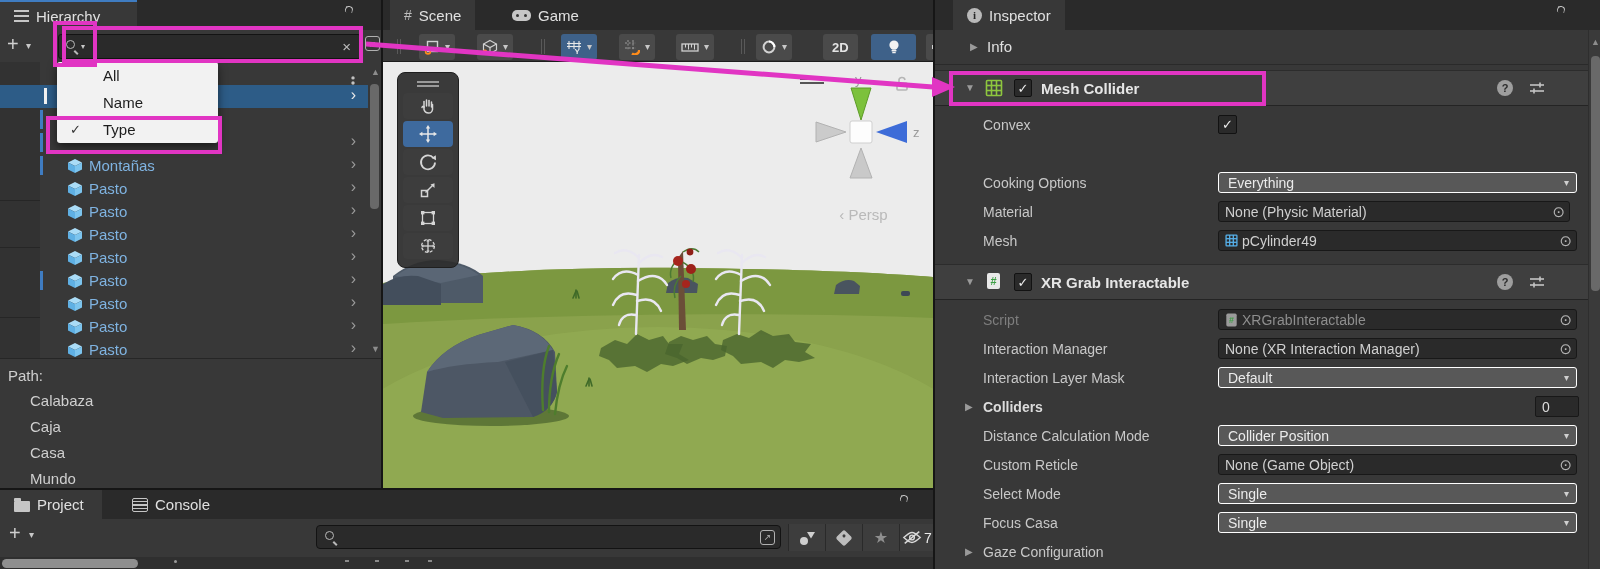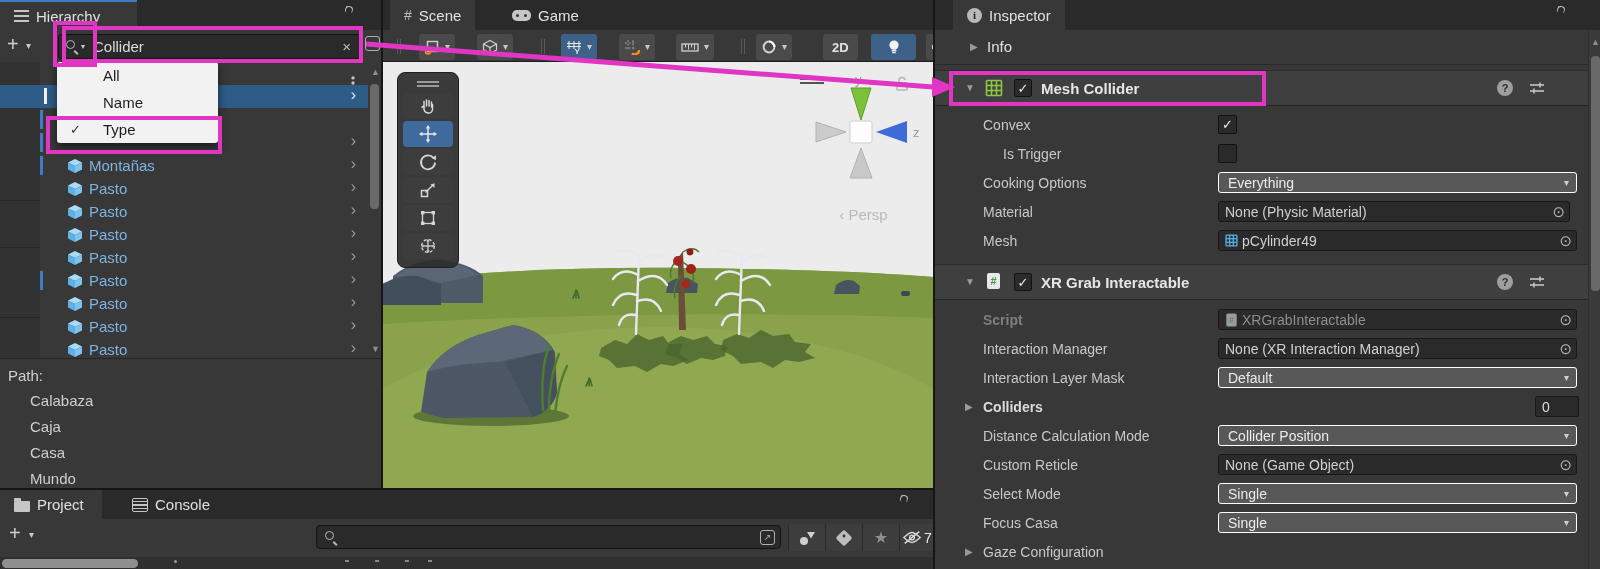--- a/index.html
+++ b/index.html
@@ -92,21 +92,20 @@
       <span class="abs lockico" style="left:343px;top:12px;"></span>
       <span class="abs kebab" style="left:367px;top:13px;"></span>
     </div>
 
     <div class="abs" style="left:0;top:30px;width:381px;height:32px;background:#383838;">
       <span class="abs" style="left:7px;top:3px;font-size:20px;color:#cfcfcf;">+</span>
       <span class="abs caretg" style="left:26px;top:11px;">▾</span>
       <div class="abs" style="left:58px;top:4px;width:303px;height:25px;background:#2a2a2a;border:1px solid #131313;border-radius:3px;box-sizing:border-box;display:flex;align-items:center;">
         <span class="mag" style="margin-left:7px;"></span>
         <span class="caretg" style="margin-left:2px;font-size:8px;">▾</span>
-        <input style="margin-left: 6px; width: 210px; background: none; border: none; outline: none; color: rgb(220, 220, 220); font-size: 15px; font-family: inherit;" value="Collider">
         <span style="position:absolute;right:9px;font-size:15px;color:#bdbdbd;">×</span>
       </div>
       <span class="abs expandicon" style="left:365px;top:6px;">↗</span>
     </div>
 
     <div class="abs" style="left:0;top:62px;width:381px;height:296px;overflow:hidden;">
       <div class="abs" style="left:0;top:0;width:40px;height:296px;background:#323232;"></div>
       <div class="abs" style="left:0;top:138px;width:40px;height:1px;background:#262626;"></div>
       <div class="abs" style="left:0;top:185px;width:40px;height:1px;background:#262626;"></div>
       <div class="abs" style="left:0;top:255px;width:40px;height:1px;background:#262626;"></div>
@@ -551,24 +550,20 @@
           </g>
         </svg>
       <span class="abs kebab" style="left:630px;top:15px;"></span>
     </div>
     <div class="irow" style="top:110px;">
       <span class="ilabel">Convex</span>
       <span class="cb" style="left:283px;top:5px;">
           <i class="ck">✓</i>
         </span>
     </div>
-    <div class="irow" style="top:139px;">
-      <span class="ilabel" style="left:68px;">Is Trigger</span>
-      <span class="cb" style="left:283px;top:5px;"></span>
-    </div>
     <div class="irow" style="top:168px;">
       <span class="ilabel">Cooking Options</span>
       <div class="dd" style="left:283px;width:359px;">
         <span>Everything</span>
         <span class="ddcaret">▾</span>
       </div>
     </div>
     <div class="irow" style="top:197px;">
       <span class="ilabel">Material</span>
       <div class="objf" style="left:283px;width:352px;">
@@ -607,21 +602,21 @@
           <g stroke="#c4c4c4" stroke-width="1.6">
             <line x1="1" y1="4" x2="15" y2="4"></line>
             <line x1="1" y1="10" x2="15" y2="10"></line>
             <line x1="11" y1="1.5" x2="11" y2="6.5"></line>
             <line x1="5" y1="7.5" x2="5" y2="12.5"></line>
           </g>
         </svg>
       <span class="abs kebab" style="left:630px;top:15px;"></span>
     </div>
     <div class="irow" style="top:305px;">
-      <span class="ilabel" style="color:#7e7e7e;font-weight:bold;">Script</span>
+      <span class="ilabel" style="color:#7e7e7e;">Script</span>
       <div class="objf" style="left:283px;width:359px;color:#8e8e8e;">
         <span class="scripticon dim" style="transform:scale(.8);">
             <span class="hash">#</span>
           </span>
         <span>XRGrabInteractable</span>
         <span class="pick">⊙</span>
       </div>
     </div>
     <div class="irow" style="top:334px;">
       <span class="ilabel">Interaction Manager</span>

